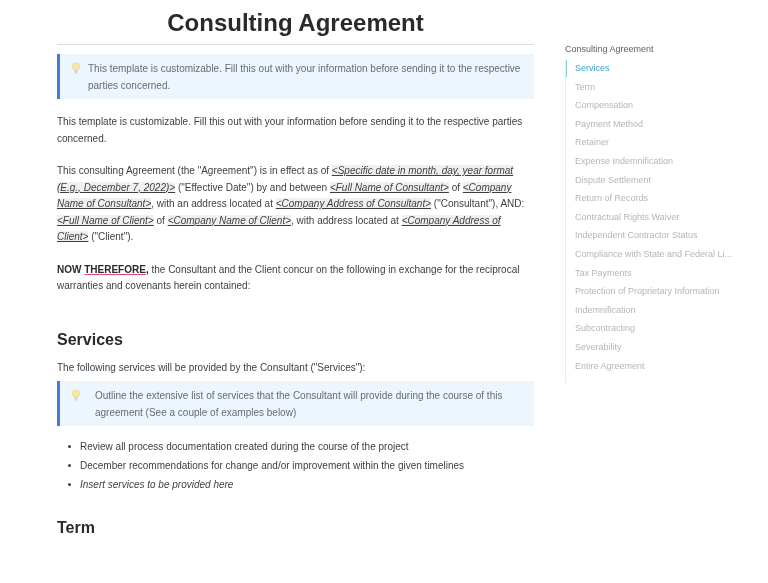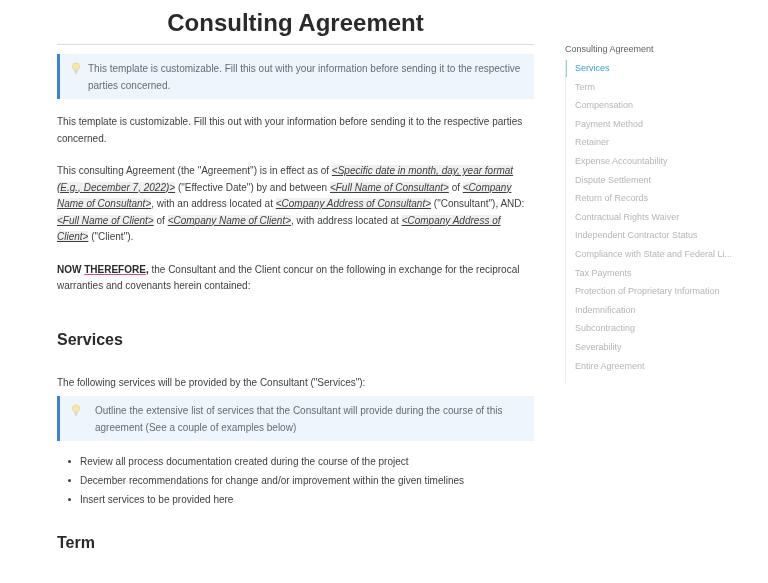--- a/index.html
+++ b/index.html
@@ -51,33 +51,33 @@
     .bold { font-weight: bold; color: #2a2a2a; }
     .squiggle {
       text-decoration: underline; text-decoration-color: #e04a7a;
     }
 
     .h2 {
       font-size: 16px; font-weight: bold; color: #2a2a2a;
       line-height: 20px;
     }
     .h-services { margin-top: 35px; }
-    .p-following { margin-top: 25px; }
+    .p-following { margin-top: 10px; }
     .callout-2-wrap { margin-top: 5px; }
 
     .bullets { list-style: none; margin-top: 11px; padding-left: 10px; }
     .bullets li {
       position: relative; padding-left: 13px;
       font-size: 10px; line-height: 19px; color: #3b3f42;
     }
     .bullets li::before {
       content: ""; position: absolute; left: 1px; top: 8px;
       width: 3px; height: 3px; border-radius: 50%; background: #3b3f42;
     }
-    .bullets li.italic { }
+    .bullets li.italic { font-style: italic; }
     .h-term { margin-top: 24px; }
 
     
     .toc {
       position: absolute; left: 565px; top: 43px; width: 190px;
     }
     .toc-title {
       font-size: 9px; color: #5e6266; line-height: 12px; height: 16px;
     }
     .toc-list {
@@ -149,21 +149,21 @@
   </div>
 
   <nav class="toc">
     <div class="toc-title">Consulting Agreement</div>
     <div class="toc-list">
       <a class="toc-item active">Services</a>
       <a class="toc-item">Term</a>
       <a class="toc-item">Compensation</a>
       <a class="toc-item">Payment Method</a>
       <a class="toc-item">Retainer</a>
-      <a class="toc-item">Expense Accountability</a>
+      <a class="toc-item">Expense Indemnification</a>
       <a class="toc-item">Dispute Settlement</a>
       <a class="toc-item">Return of Records</a>
       <a class="toc-item">Contractual Rights Waiver</a>
       <a class="toc-item">Independent Contractor Status</a>
       <a class="toc-item">Compliance with State and Federal Li...</a>
       <a class="toc-item">Tax Payments</a>
       <a class="toc-item">Protection of Proprietary Information</a>
       <a class="toc-item">Indemnification</a>
       <a class="toc-item">Subcontracting</a>
       <a class="toc-item">Severability</a>

